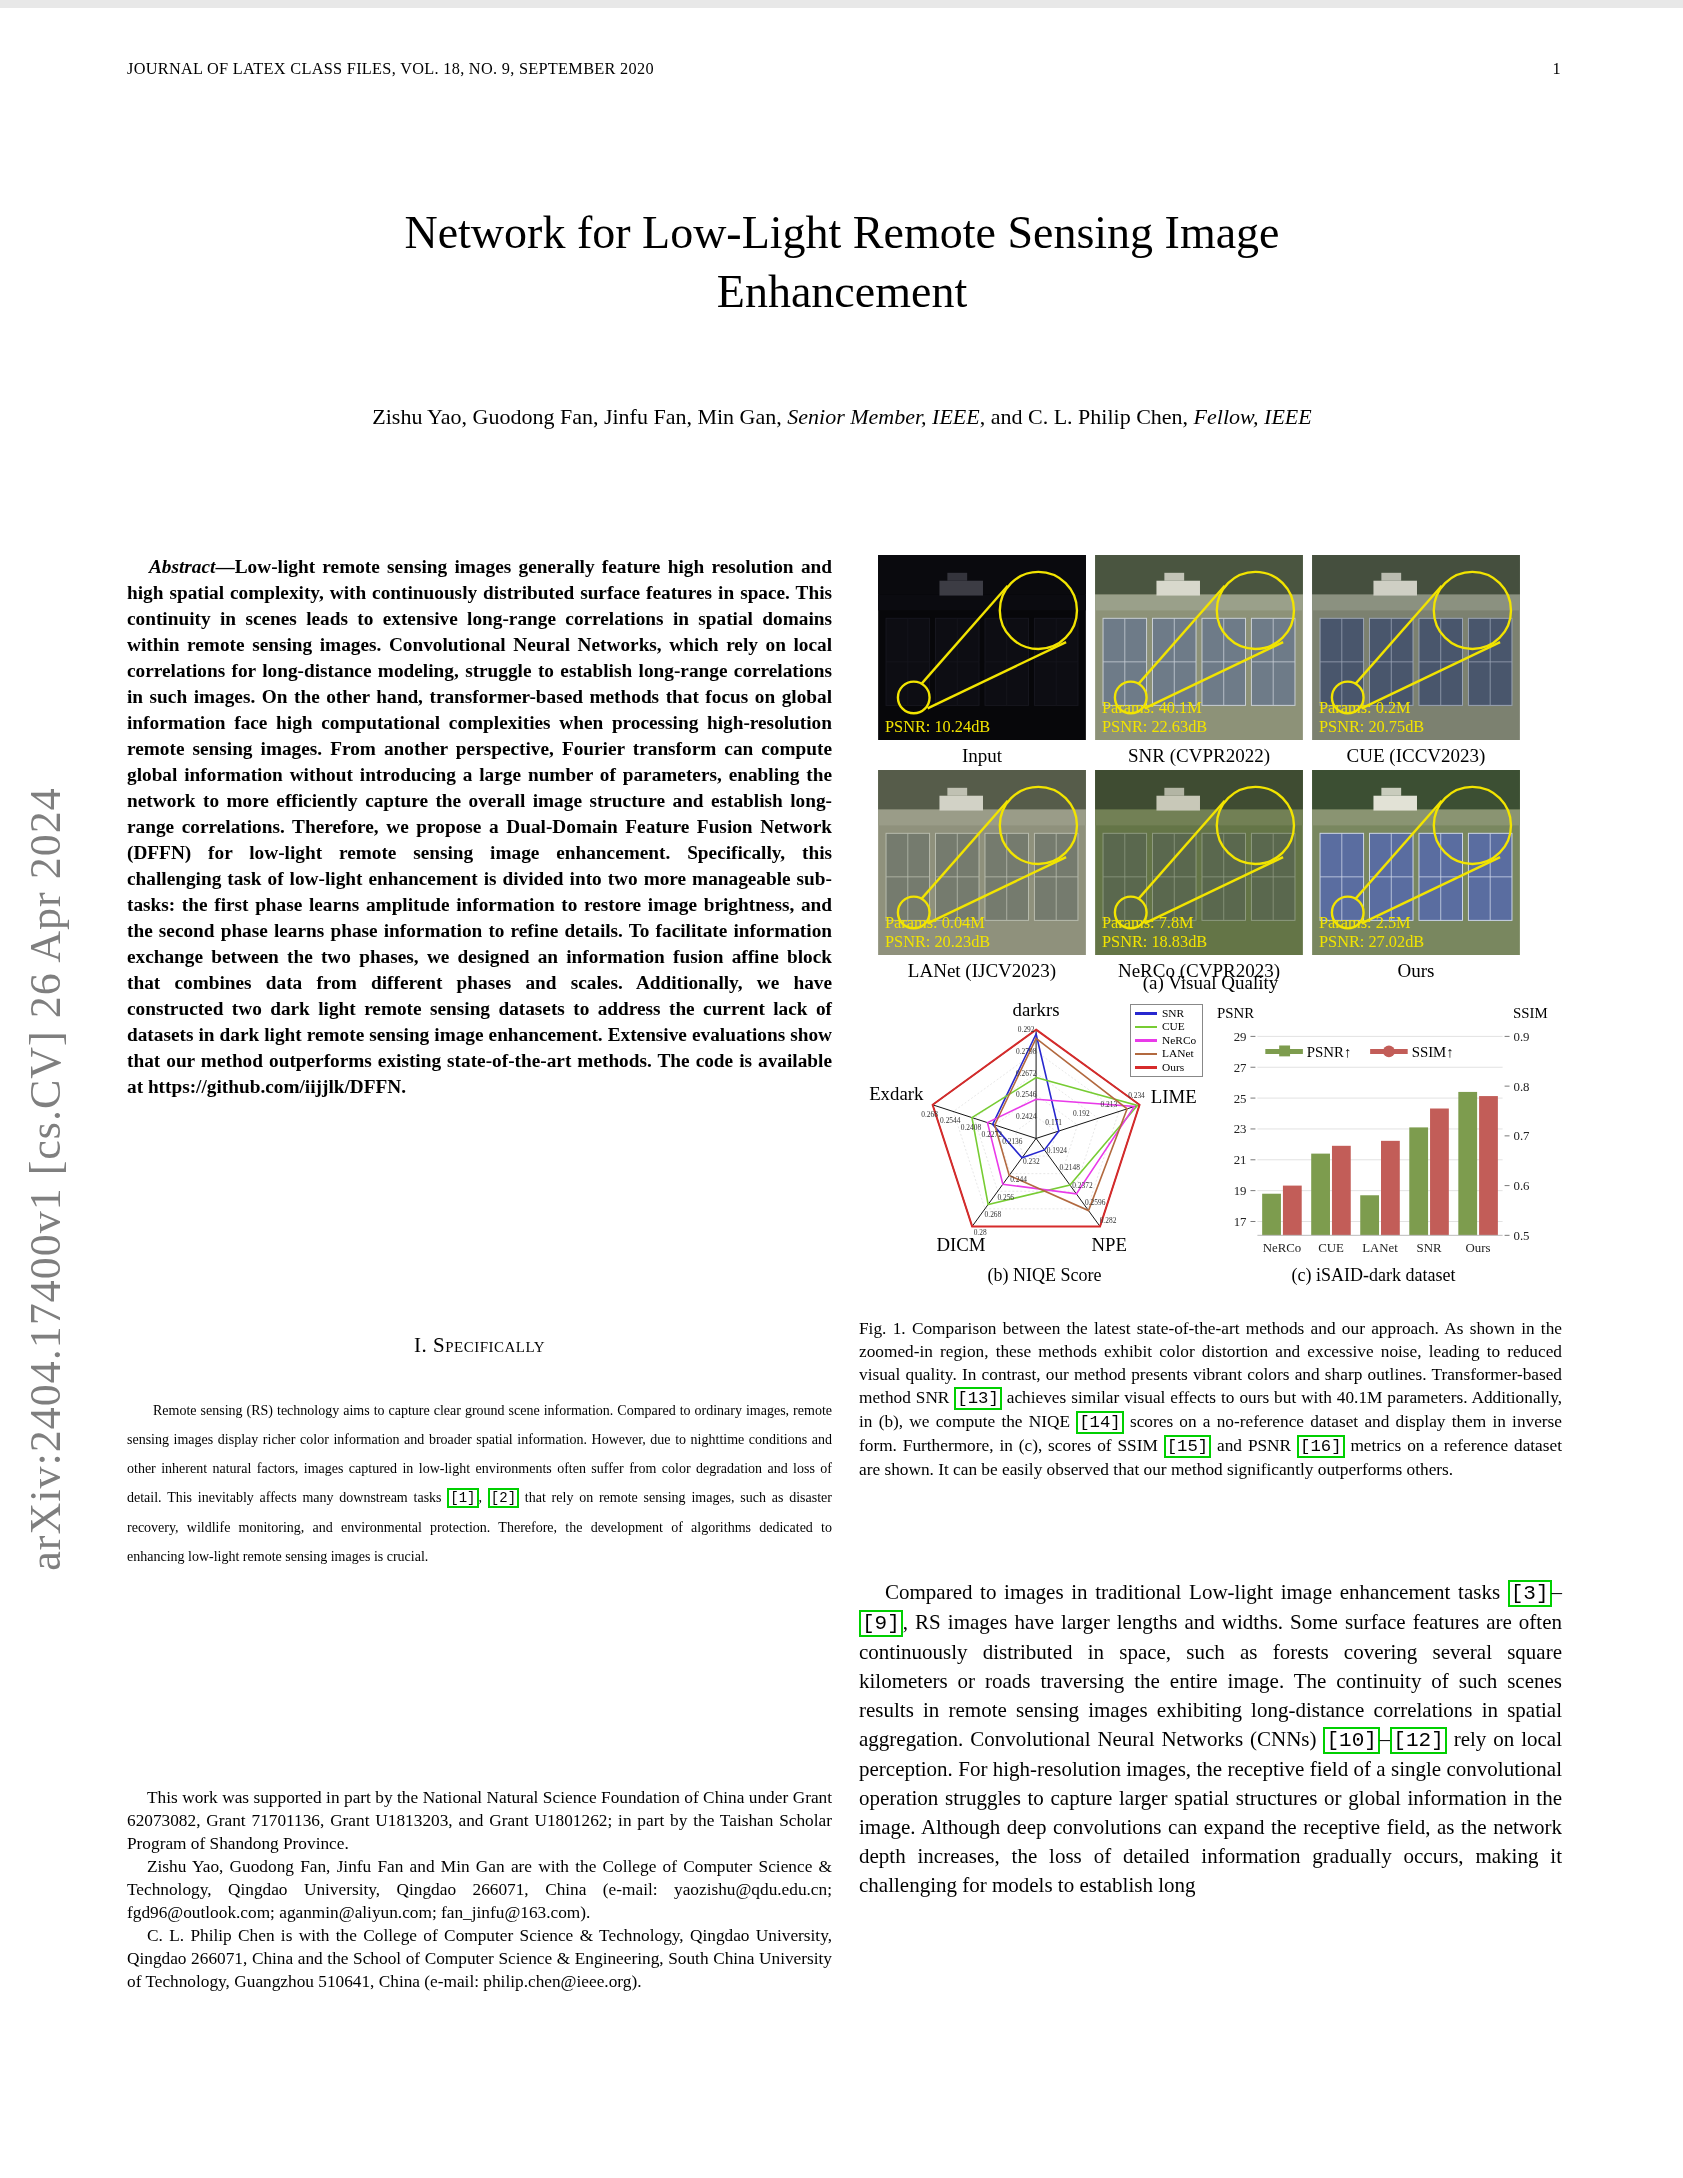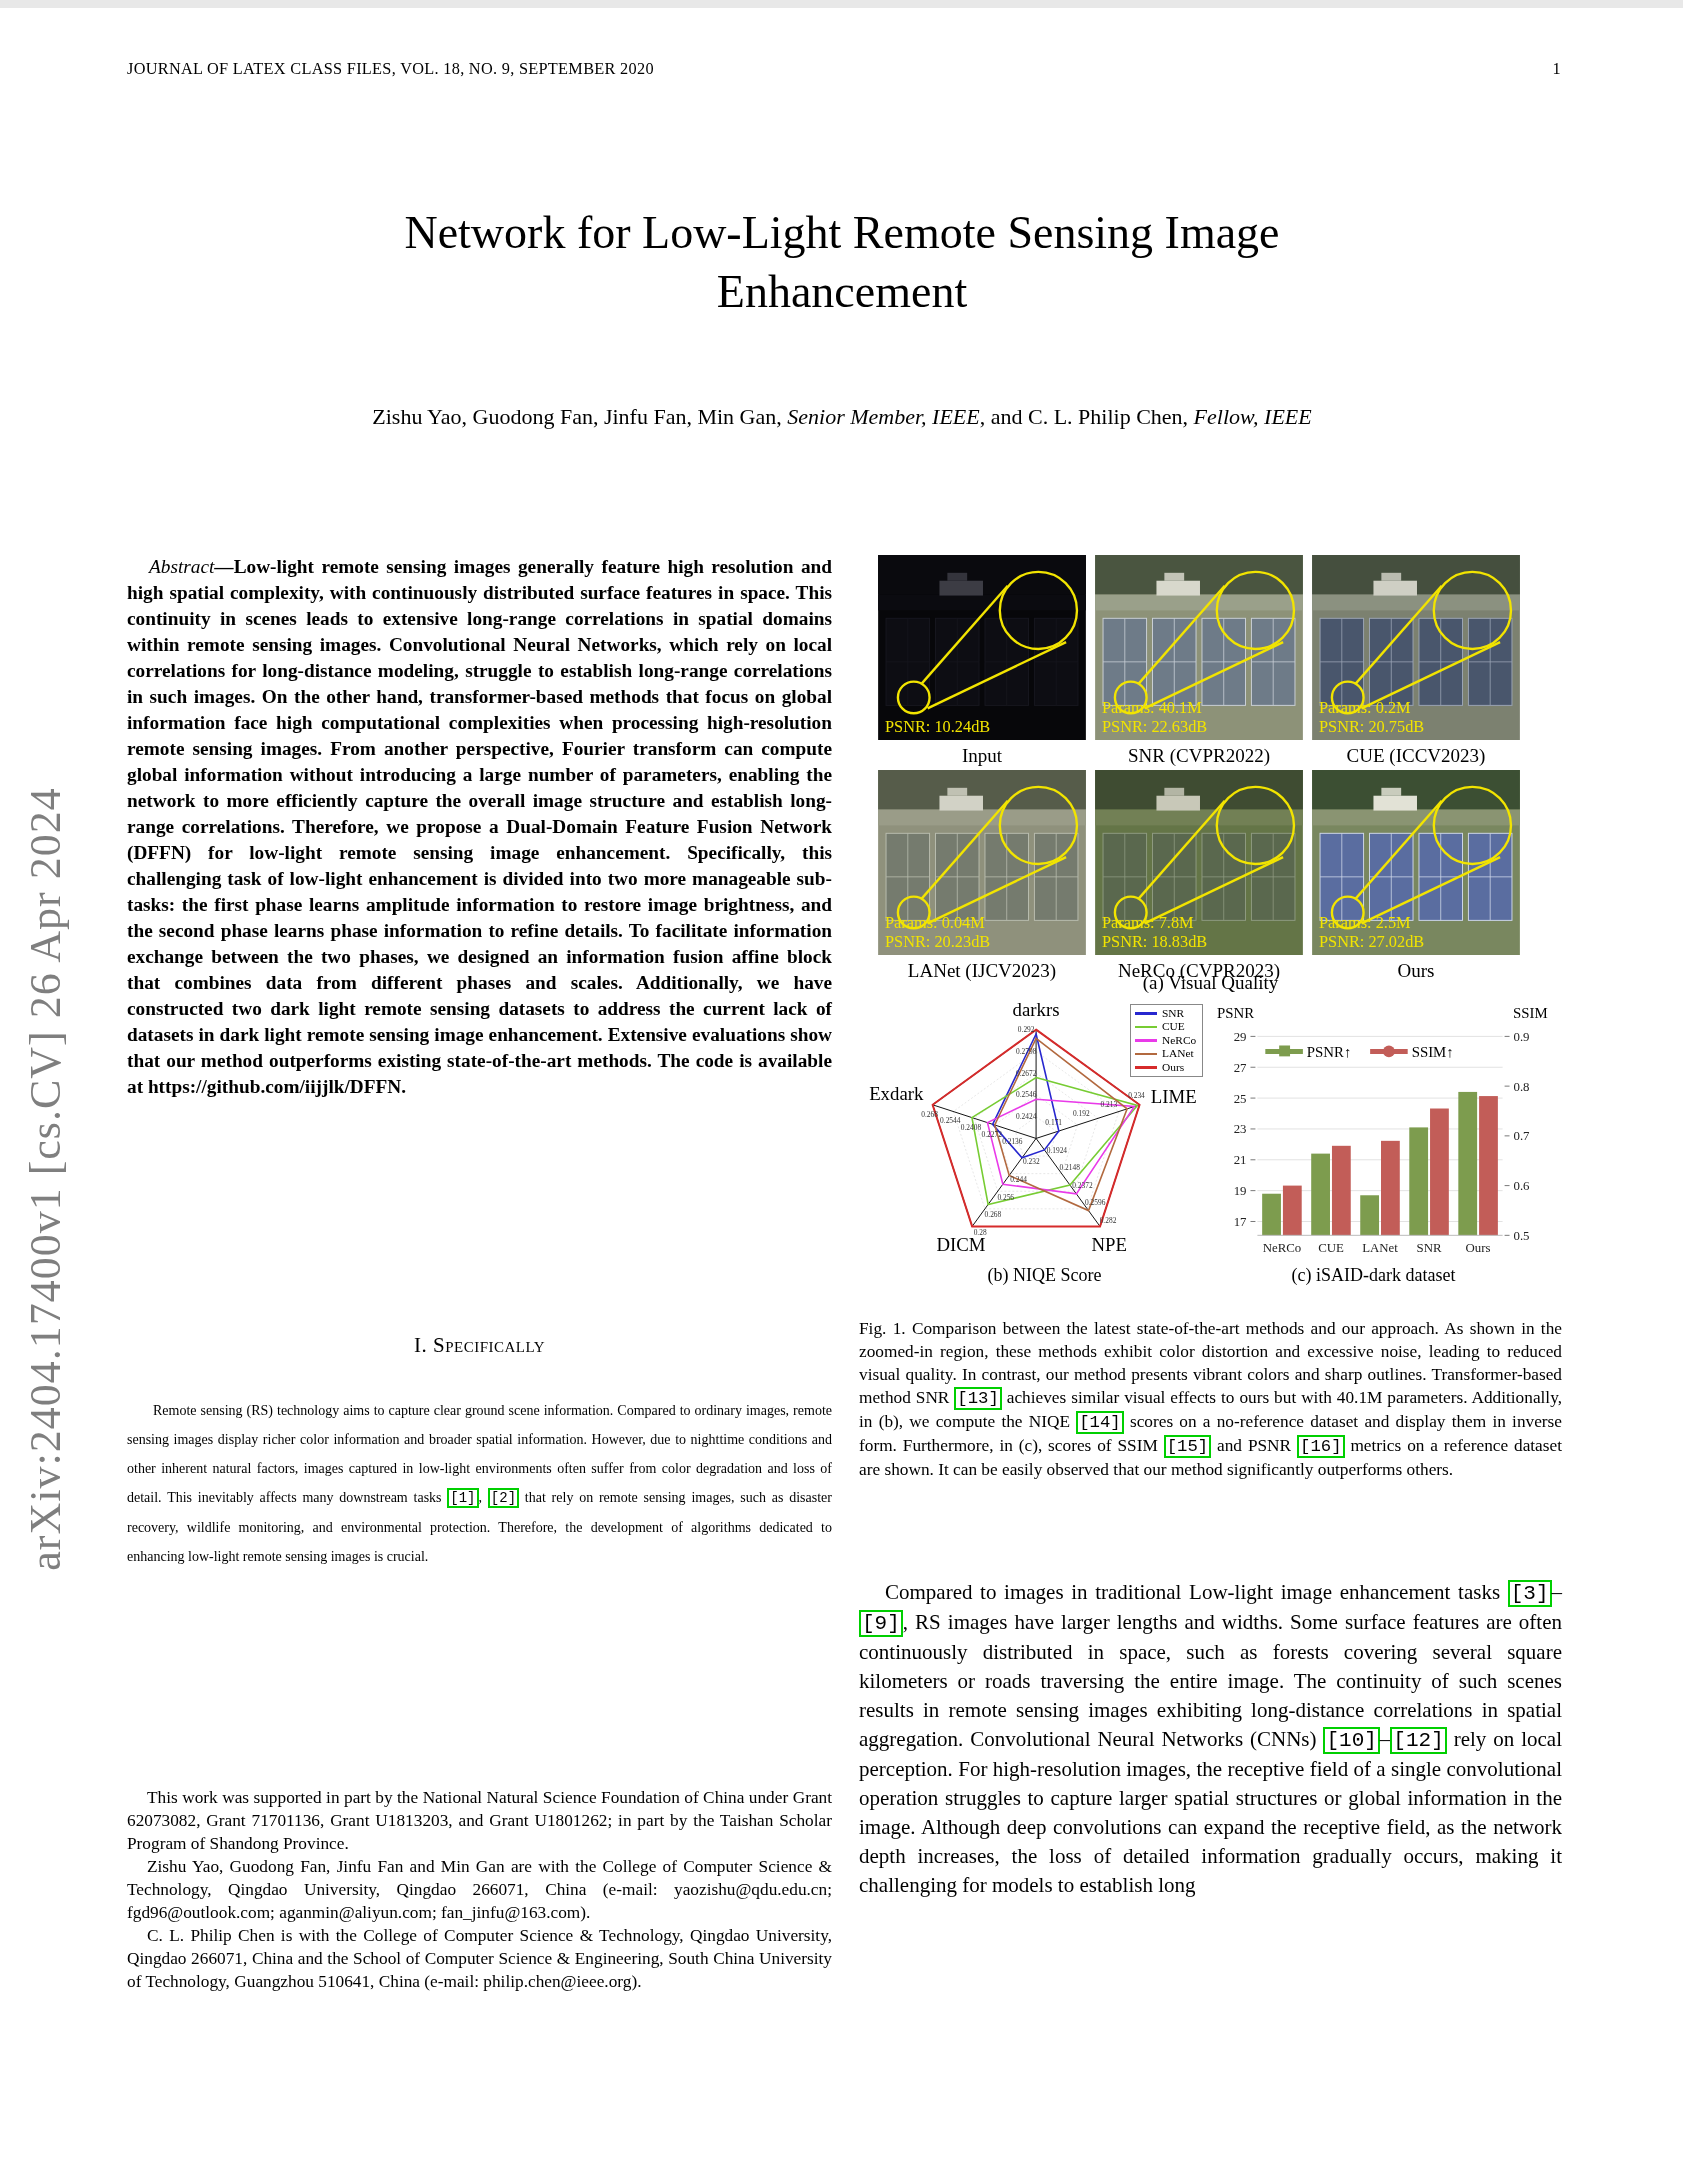--- a/index.html
+++ b/index.html
@@ -34,21 +34,21 @@
                 padding:2px 6px 2px 4px;font-size:11.4px;line-height:13.4px;}
   .radar-legend .row{display:flex;align-items:center;white-space:nowrap;}
   .radar-legend .sw{display:inline-block;width:22px;height:2.5px;margin-right:5px;flex:0 0 auto;}
   .bars-svg{position:absolute;top:992px;left:1206px;}
   .fig-caption{position:absolute;top:1309px;left:859px;width:703px;margin:0;font-size:17.3px;
                line-height:23px;text-align:justify;}
   .body-para{position:absolute;top:1570px;left:859px;width:703px;margin:0;font-size:21px;
              line-height:29px;text-align:justify;text-indent:26px;}
   .seg-italic{font-style:italic;}
   .seg-bold{font-weight:bold;}
-  .seg-bold-italic{font-weight:normal;font-style:italic;}
+  .seg-bold-italic{font-weight:bold;font-style:italic;}
   .seg-cite{border:2px solid #00cf00;padding:0 1px;font-family:Liberation Mono, monospace;}
 </style>
 </head>
 <body>
 
 <div class="page">
   <div class="header">
     <span>JOURNAL OF LATEX CLASS FILES, VOL. 18, NO. 9, SEPTEMBER 2020</span>
     <span>1</span>
   </div>

